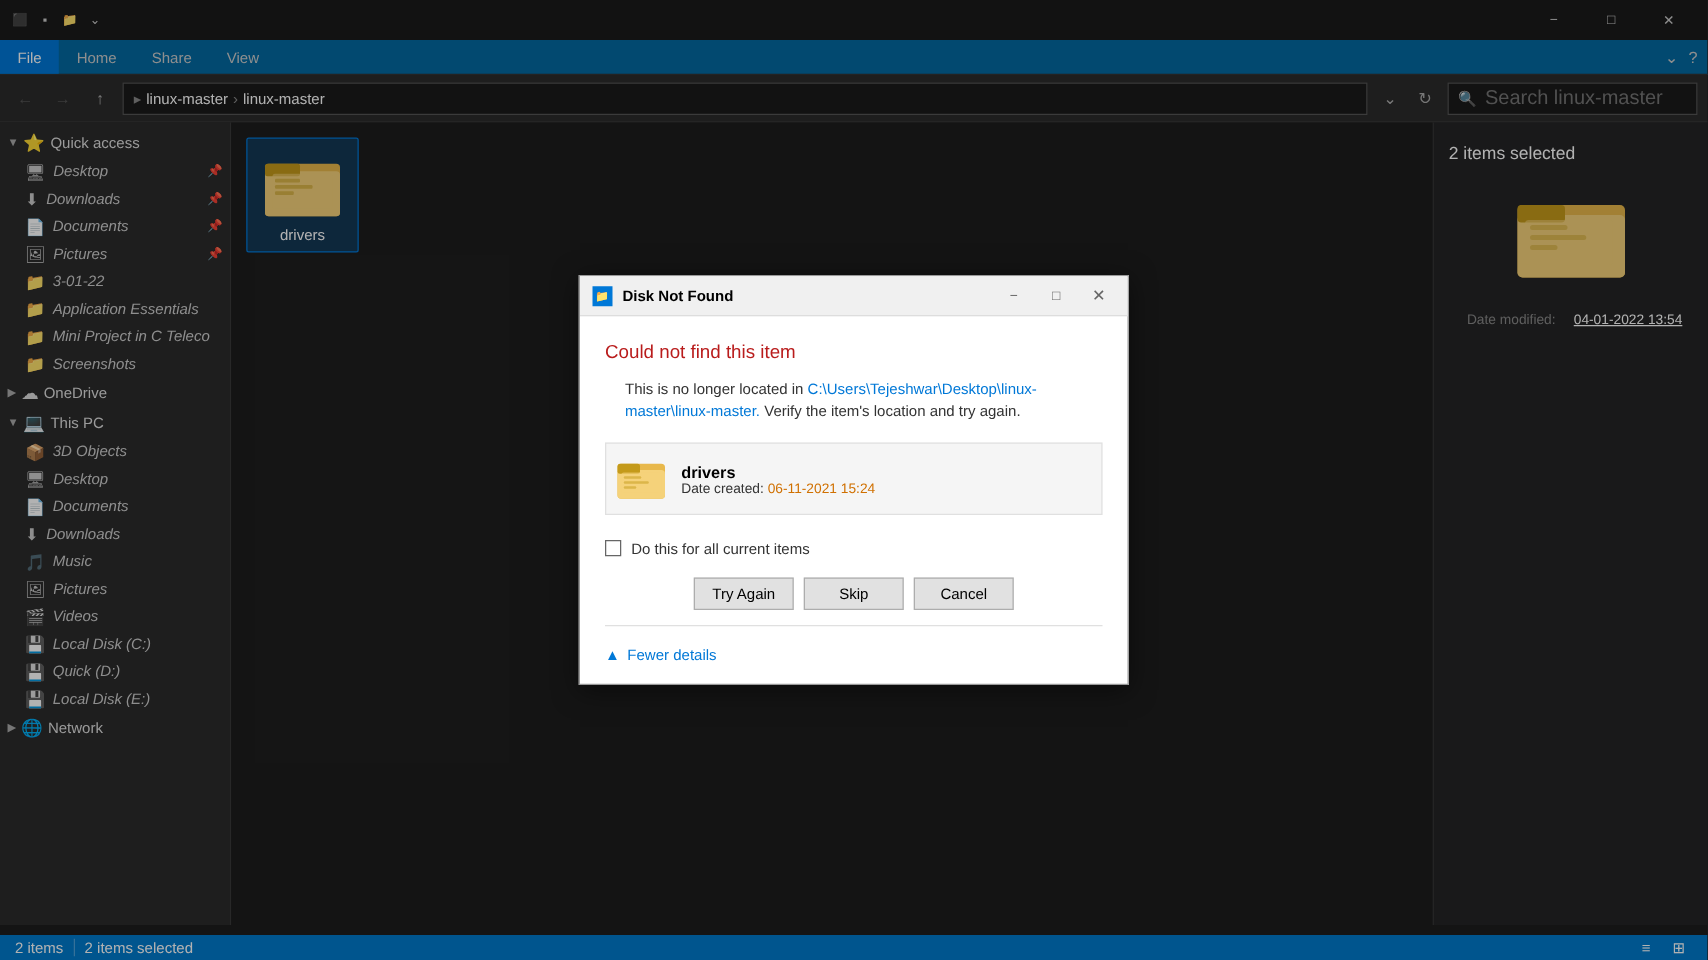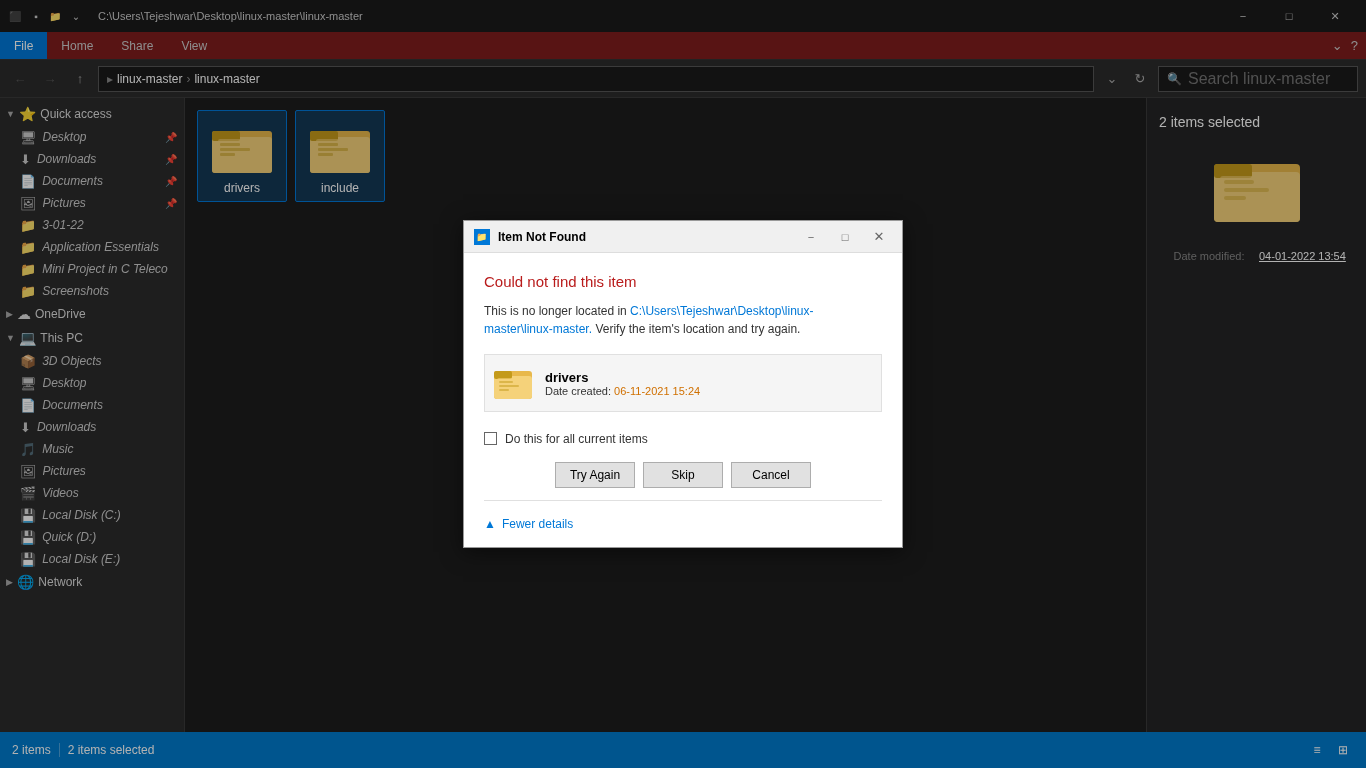--- a/index.html
+++ b/index.html
@@ -55,21 +55,21 @@
       align-items: center;
       justify-content: center;
       color: #ccc;
       font-size: 11px;
       cursor: pointer;
     }
 
     
     .ribbon {
       height: 28px;
-      background: #7f1d1d;
+      background: #0369a1;
       display: flex;
       align-items: center;
       border-bottom: 1px solid #333;
     }
     .ribbon-tab {
       padding: 0 14px;
       height: 100%;
       display: flex;
       align-items: center;
       font-size: 12px;
@@ -259,21 +259,21 @@
       width: 100%;
       font-size: 11px;
       color: #ccc;
       margin-top: 8px;
     }
     .rp-detail-label { color: #888; width: 100px; text-align: center; }
     .rp-detail-value { color: #fff; text-decoration: underline; }
 
     
     .status-bar {
-      height: 36px;
+      height: 20px;
       background: #007acc;
       display: flex;
       align-items: center;
       padding: 0 12px;
       gap: 8px;
       font-size: 12px;
       color: #fff;
       position: absolute;
       bottom: 0;
       left: 0;
@@ -355,20 +355,21 @@
       font-size: 15px;
       font-weight: 400;
       color: #b91c1c;
       margin-bottom: 12px;
     }
     .dialog-error-body {
       font-size: 12px;
       color: #333;
       margin-bottom: 16px;
       line-height: 1.5;
+      margin-left: 16px;
     }
     .dialog-error-body .path-highlight {
       color: #0078d7;
     }
     .dialog-item-row {
       display: flex;
       align-items: center;
       gap: 12px;
       margin-bottom: 20px;
       padding: 8px;
@@ -444,21 +445,20 @@
 </head>
 <body>
 
 <div class="title-bar">
   <div class="title-bar-icons">
     <div class="tb-icon">⬛</div>
     <div class="tb-icon">▪</div>
     <div class="tb-icon">📁</div>
     <div class="tb-icon">⌄</div>
   </div>
-  <div class="title-bar-path">C:\Users\Tejeshwar\Desktop\linux-master\linux-master</div>
   <div class="title-bar-controls">
     <div class="tb-ctrl">−</div>
     <div class="tb-ctrl">□</div>
     <div class="tb-ctrl close">✕</div>
   </div>
 </div>
 
 <div class="ribbon">
   <div class="ribbon-tab active">File</div>
   <div class="ribbon-tab">Home</div>
@@ -605,34 +605,20 @@
           <rect x="2" y="14" width="28" height="10" rx="2" class="folder-body-dark"></rect>
           <rect x="8" y="22" width="48" height="28" rx="2" fill="#f5d27a" opacity="0.6"></rect>
           <rect x="10" y="26" width="20" height="3" rx="1" fill="#c49a1a" opacity="0.5"></rect>
           <rect x="10" y="31" width="30" height="3" rx="1" fill="#c49a1a" opacity="0.5"></rect>
           <rect x="10" y="36" width="15" height="3" rx="1" fill="#c49a1a" opacity="0.5"></rect>
         </svg>
       </div>
       <div class="folder-label">drivers</div>
     </div>
 
-    <div class="folder-item selected">
-      <div class="folder-icon-wrap">
-        <svg viewBox="0 0 64 60" class="folder-svg">
-          <rect x="2" y="14" width="60" height="42" rx="3" class="folder-body"></rect>
-          <rect x="2" y="20" width="60" height="36" rx="3" class="folder-inner"></rect>
-          <rect x="2" y="14" width="28" height="10" rx="2" class="folder-body-dark"></rect>
-          <rect x="8" y="22" width="48" height="28" rx="2" fill="#f5d27a" opacity="0.6"></rect>
-          <rect x="10" y="26" width="20" height="3" rx="1" fill="#c49a1a" opacity="0.5"></rect>
-          <rect x="10" y="31" width="30" height="3" rx="1" fill="#c49a1a" opacity="0.5"></rect>
-          <rect x="10" y="36" width="15" height="3" rx="1" fill="#c49a1a" opacity="0.5"></rect>
-        </svg>
-      </div>
-      <div class="folder-label">include</div>
-    </div>
   </div>
 
   <div class="right-panel">
     <div class="rp-count">2 items selected</div>
     <div class="rp-folder-icon">
       <svg viewBox="0 0 90 80" width="90" height="80">
         <rect x="2" y="18" width="86" height="58" rx="4" fill="#e8b84b"></rect>
         <rect x="2" y="26" width="86" height="50" rx="4" fill="#f5d27a"></rect>
         <rect x="2" y="18" width="38" height="14" rx="3" fill="#c49a1a"></rect>
         <rect x="8" y="30" width="70" height="36" rx="3" fill="#f5d27a" opacity="0.6"></rect>
@@ -657,21 +643,21 @@
     <div class="view-btn">≡</div>
     <div class="view-btn">⊞</div>
   </div>
 </div>
 
 <div class="dialog-overlay">
   <div class="dialog">
 
     <div class="dialog-title-bar">
       <div class="dialog-app-icon">📁</div>
-      <div class="dialog-title">Item Not Found</div>
+      <div class="dialog-title">Disk Not Found</div>
       <div class="dialog-min-btn">−</div>
       <div class="dialog-max-btn">□</div>
       <div class="dialog-close-btn">✕</div>
     </div>
 
     <div class="dialog-body">
       <div class="dialog-error-title">Could not find this item</div>
       <div class="dialog-error-body">
         <span>This is no longer located in</span>
         <span class="path-highlight">C:\Users\Tejeshwar\Desktop\linux-master\linux-master.</span>

